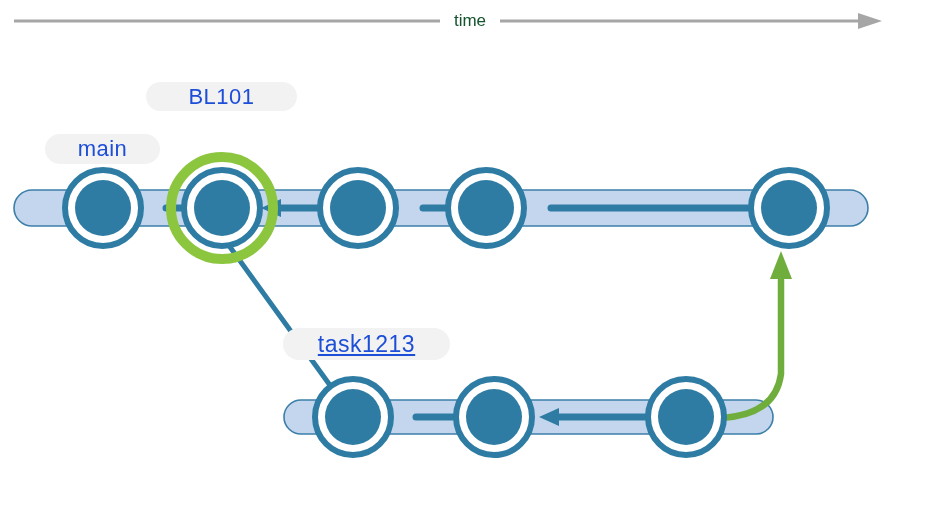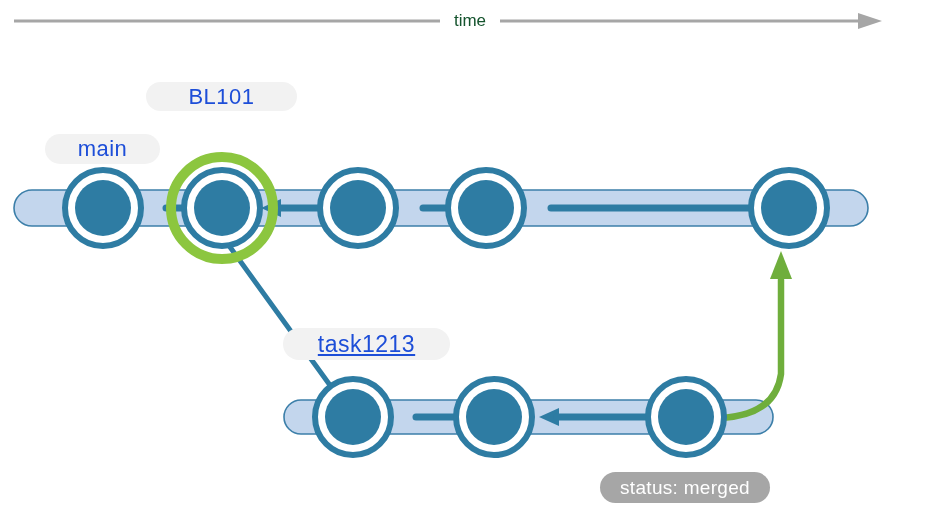--- a/index.html
+++ b/index.html
@@ -129,15 +129,14 @@
   </svg>
 
   <div class="time-label">time</div>
 
   <div class="pill pill-bl101">BL101</div>
 
   <div class="pill pill-main">main</div>
 
   <div class="pill pill-task">task1213</div>
 
-  <div class="pill badge-status">status: merged</div>
 
 </div>
 
 </body></html>

